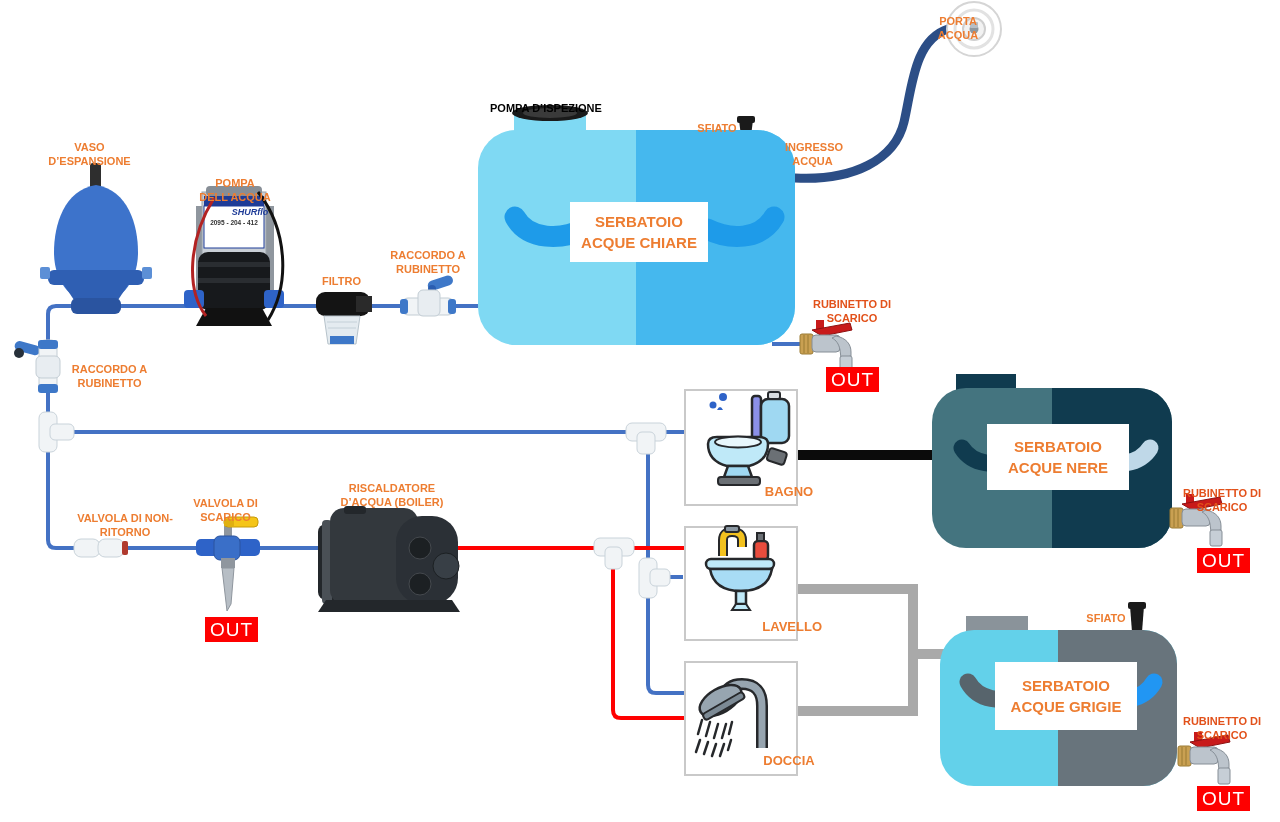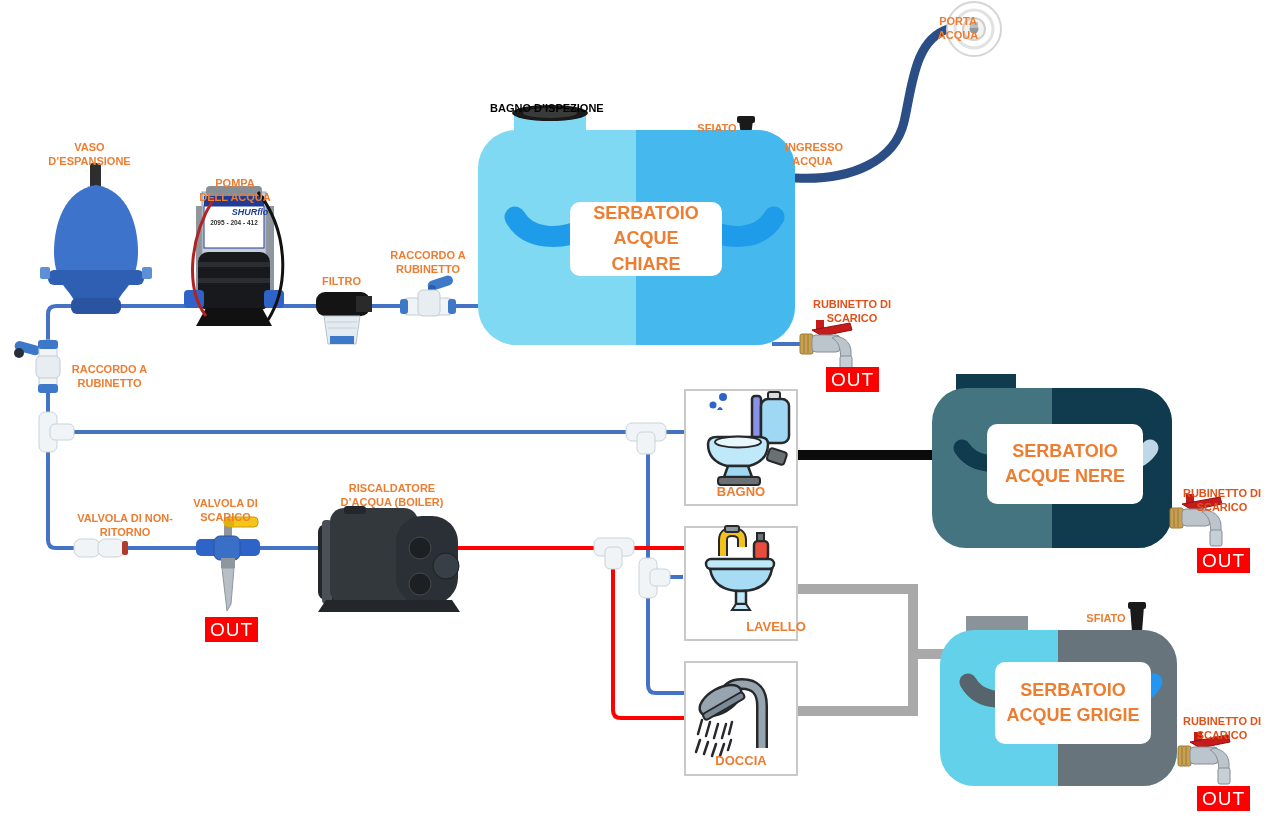--- a/index.html
+++ b/index.html
@@ -4,25 +4,25 @@
 <style>
   html,body{margin:0;padding:0;background:#fff;}
   #stage{position:relative;width:1280px;height:822px;background:#fff;overflow:hidden;
          font-family:"Liberation Sans",sans-serif;}
   #diagram-svg{position:absolute;left:0;top:0;}
   .lbl{position:absolute;font-weight:bold;font-size:11px;line-height:1.3;color:#ED7D31;
        text-align:center;}
   .lbl.black{color:#000;}
   .lbl.red{color:#E2511A;}
   .lbl.nowrap{white-space:nowrap;}
-  .tank-label{position:absolute;background:#fff;border-radius:10px;display:flex;
+  .tank-label{position:absolute;background:#fff;border-radius:0;display:flex;
        align-items:center;justify-content:center;text-align:center;font-weight:bold;
-       font-size:18px;line-height:1.4;color:#ED7D31;padding:11px;}
+       font-size:15px;line-height:1.4;color:#ED7D31;padding:4px;}
   .fixture-label{position:absolute;font-weight:bold;font-size:13px;color:#ED7D31;
-       text-align:center;}
+       text-align:center;padding-left:48px;}
   .out-badge{position:absolute;width:53px;height:25px;background:#FE0000;color:#fff;
        display:flex;align-items:center;justify-content:center;font-weight:normal;
        font-size:19px;letter-spacing:1px;}
   .pump-brand{position:absolute;left:204px;top:207px;width:60px;text-align:center;
        font-weight:bold;font-style:italic;font-size:9px;color:#1F3C97;margin-left:16px;}
   .pump-model{position:absolute;left:204px;top:219px;width:60px;text-align:center;
        font-weight:bold;font-size:6.5px;color:#333;}
 </style>
 </head>
 <body>
@@ -285,42 +285,42 @@
       </g>
   <g>
         <use href="#tap" x="1170" y="494"></use>
       </g>
   <g>
         <use href="#tap" x="1178" y="732"></use>
       </g>
 </svg>
 
 <div class="lbl" style="left:935px;top:14px;width:46px;">PORTA ACQUA</div>
-<div class="lbl black nowrap" style="left:490px;top:101px;width:110px;">BAGNO D’ISPEZIONE</div>
+<div class="lbl black nowrap" style="left:490px;top:101px;width:110px;">POMPA D’ISPEZIONE</div>
 <div class="lbl nowrap" style="left:697px;top:121px;width:40px;">SFIATO</div>
 <div class="lbl" style="left:785px;top:140px;width:55px;">INGRESSO ACQUA</div>
 <div class="lbl" style="left:42px;top:140px;width:95px;">VASO D’ESPANSIONE</div>
 <div class="lbl" style="left:185px;top:152px;width:100px;margin-top:24px;">POMPA DELL’ACQUA</div>
 <div class="lbl" style="left:314px;top:274px;width:55px;">FILTRO</div>
 <div class="lbl" style="left:387px;top:248px;width:82px;">RACCORDO A RUBINETTO</div>
 <div class="lbl red" style="left:806px;top:297px;width:92px;">RUBINETTO DI SCARICO</div>
 <div class="lbl" style="left:62px;top:362px;width:95px;">RACCORDO A RUBINETTO</div>
 <div class="lbl" style="left:52px;top:511px;width:98px;margin-left:24px;">VALVOLA DI NON-RITORNO</div>
 <div class="lbl" style="left:178px;top:496px;width:95px;">VALVOLA DI SCARICO</div>
 <div class="lbl" style="left:327px;top:481px;width:130px;">RISCALDATORE D’ACQUA (BOILER)</div>
 <div class="lbl red" style="left:1176px;top:486px;width:92px;">RUBINETTO DI SCARICO</div>
 <div class="lbl nowrap" style="left:1086px;top:611px;width:40px;">SFIATO</div>
 <div class="lbl red" style="left:1176px;top:714px;width:92px;">RUBINETTO DI SCARICO</div>
 
 <div class="tank-label" style="left:570px;top:202px;width:130px;height:52px;">SERBATOIO ACQUE CHIARE</div>
 <div class="tank-label" style="left:987px;top:424px;width:134px;height:58px;">SERBATOIO ACQUE NERE</div>
 <div class="tank-label" style="left:995px;top:662px;width:134px;height:60px;">SERBATOIO ACQUE GRIGIE</div>
 
 <div class="fixture-label" style="left:685px;top:484px;width:112px;">BAGNO</div>
-<div class="fixture-label" style="left:724px;top:619px;width:104px;">LAVELLO</div>
+<div class="fixture-label" style="left:670px;top:619px;width:104px;text-align:right;">LAVELLO</div>
 <div class="fixture-label" style="left:685px;top:753px;width:112px;">DOCCIA</div>
 
 <div class="out-badge" style="left:826px;top:367px;">OUT</div>
 <div class="out-badge" style="left:205px;top:617px;">OUT</div>
 <div class="out-badge" style="left:1197px;top:548px;">OUT</div>
 <div class="out-badge" style="left:1197px;top:786px;">OUT</div>
 
 <div class="pump-brand">SHURflo</div>
 <div class="pump-model">2095 - 204 - 412</div>
 

